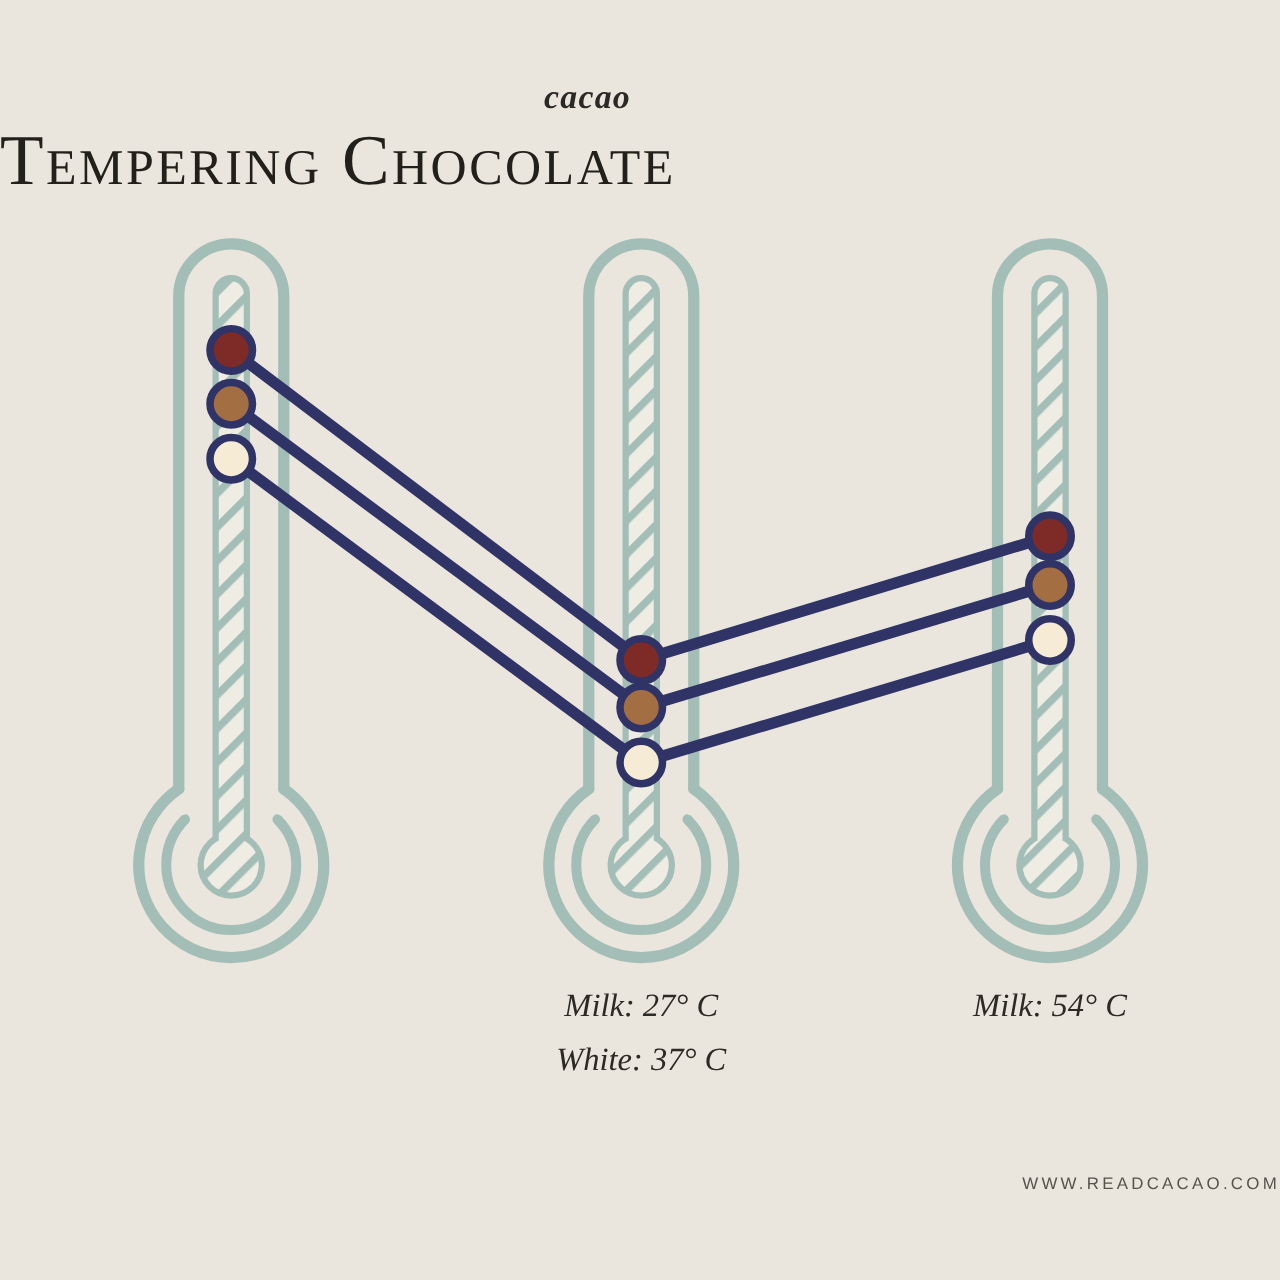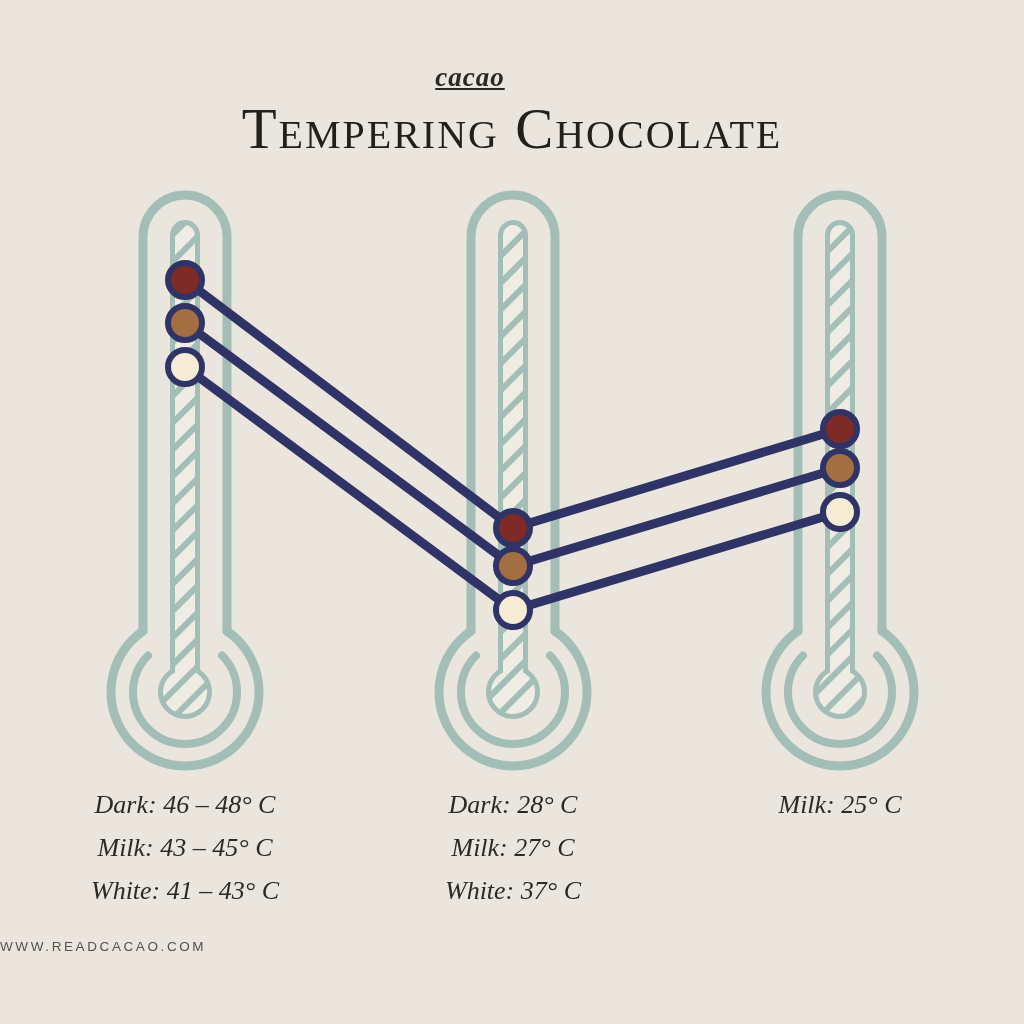--- a/index.html
+++ b/index.html
@@ -19,27 +19,26 @@
   .brand {
     position: absolute;
     top: 62px; left: 0;
     width: 940px;
     text-align: center;
     font-style: italic;
     font-weight: bold;
     font-size: 27px;
     letter-spacing: 1px;
     color: #2B2925;
-    text-decoration: underline;
   }
   .title {
     position: absolute;
     top: 96px; left: 0;
     width: 1024px;
-    text-align: center;
+    text-align: left;
     font-variant: small-caps;
     font-size: 57px;
     letter-spacing: 2px;
     color: #22201B;
     white-space: nowrap;
   }
   .temp-column {
     position: absolute;
     top: 783px;
     width: 300px;
@@ -50,21 +49,21 @@
     color: #2B2A25;
   }
   .temp-column .temp-line { display: block; }
   #col-1 { left: 35px; }
   #col-2 { left: 363px; }
   #col-3 { left: 690px; }
   .footer-url {
     position: absolute;
     top: 939px; left: 0;
     width: 1024px;
-    text-align: left;
+    text-align: right;
     font-family: "Liberation Sans", sans-serif;
     font-size: 13.5px;
     letter-spacing: 2.6px;
     color: #56524B;
   }
 </style>
 </head>
 <body>
 
 <div class="canvas">
@@ -117,28 +116,22 @@
         <circle cx="840" cy="468" r="17" fill="#A26E42" stroke="#2F3366" stroke-width="6"></circle>
         <circle cx="185" cy="367" r="17" fill="#F6ECD6" stroke="#2F3366" stroke-width="6"></circle>
         <circle cx="513" cy="610" r="17" fill="#F6ECD6" stroke="#2F3366" stroke-width="6"></circle>
         <circle cx="840" cy="512" r="17" fill="#F6ECD6" stroke="#2F3366" stroke-width="6"></circle>
       </g>
   </svg>
 
   <div class="brand">cacao</div>
   <div class="title">Tempering Chocolate</div>
 
-  <div class="temp-column" id="col-1">
-    <span class="temp-line">Dark: 46 – 48° C</span>
-    <span class="temp-line">Milk: 43 – 45° C</span>
-    <span class="temp-line">White: 41 – 43° C</span>
-  </div>
   <div class="temp-column" id="col-2">
-    <span class="temp-line">Dark: 28° C</span>
     <span class="temp-line">Milk: 27° C</span>
     <span class="temp-line">White: 37° C</span>
   </div>
   <div class="temp-column" id="col-3">
-    <span class="temp-line">Milk: 25° C</span>
+    <span class="temp-line">Milk: 54° C</span>
   </div>
 
   <div class="footer-url">WWW.READCACAO.COM</div>
 </div>
 
 </body></html>

